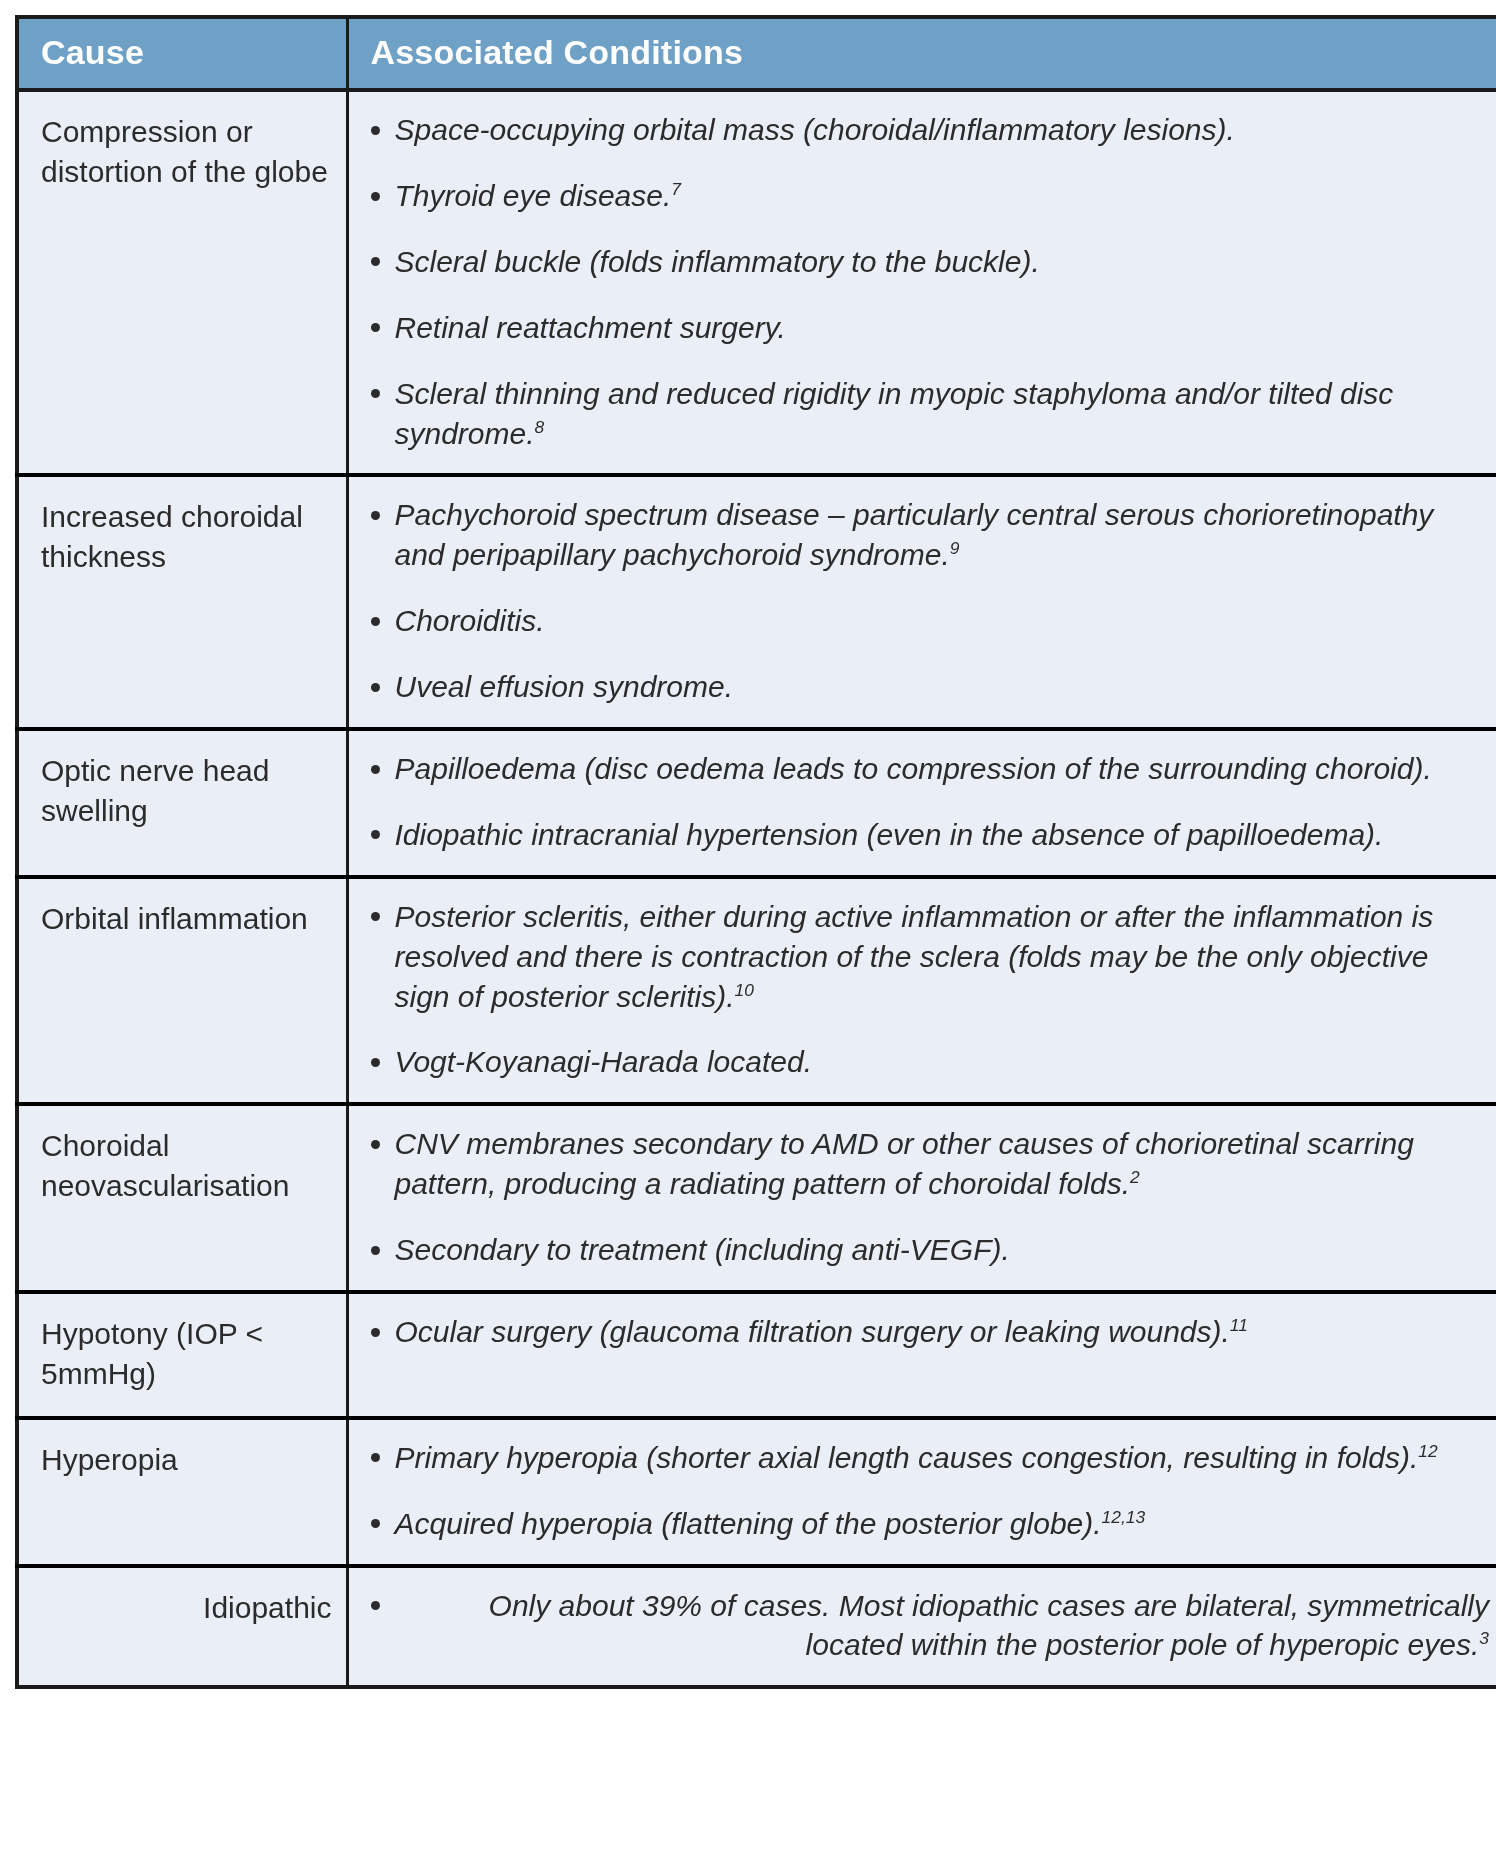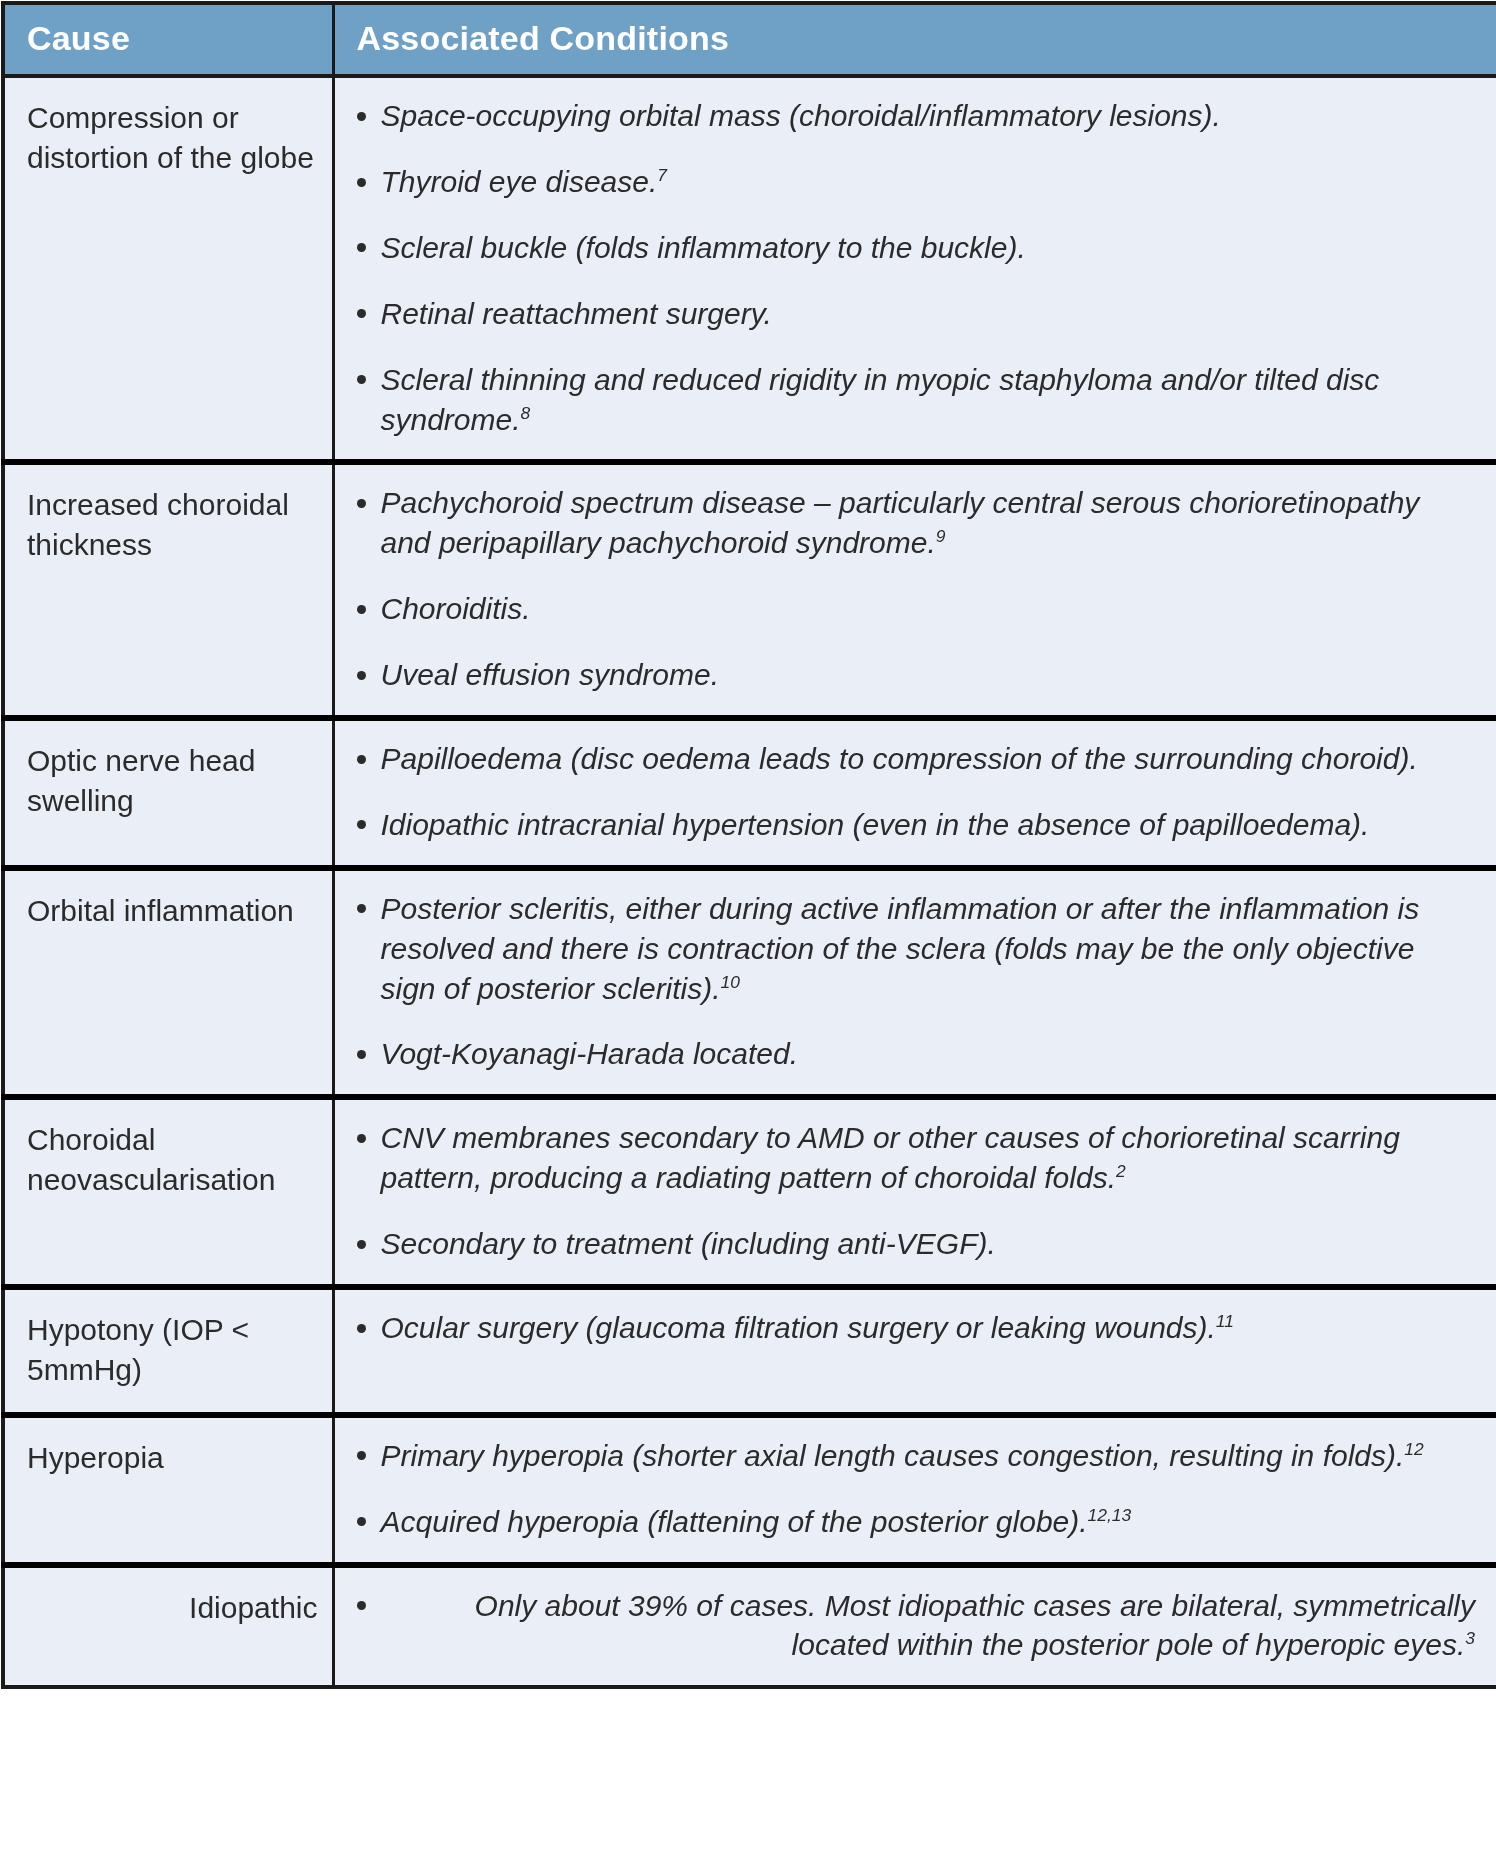--- a/index.html
+++ b/index.html
@@ -10,21 +10,21 @@
   body {
     width: 1496px;
     height: 1856px;
     font-family: "Liberation Sans", sans-serif;
     overflow: hidden;
   }
 
   .table-wrap {
     width: 1496px;
     box-sizing: border-box;
-    padding: 1px;
+    padding: 15px;
   }
 
   table.causes-table {
     border-collapse: collapse;
     width: 1496px;
     table-layout: fixed;
     border-top: 4px solid #1a1a1a;
     border-bottom: 4px solid #1a1a1a;
     border-left: 4px solid #1a1a1a;
     border-right: 4px solid #1a1a1a;
@@ -48,21 +48,21 @@
   thead th.th-cause {
     border-right: 3px solid #1a1a1a;
   }
 
   tbody td {
     background: #eaeff7;
     color: #2b2b2b;
     font-size: 30px;
     vertical-align: top;
     line-height: 1.33;
-    border-bottom: 6px solid #000000;
+    border-bottom: 4px solid #000000;
   }
   tbody tr:last-child td {
     border-bottom: none;
     text-align: right;
   }
 
   td.cause-cell {
     padding: 20px 14px 22px 22px;
     border-right: 3px solid #1a1a1a;
     word-wrap: break-word;

